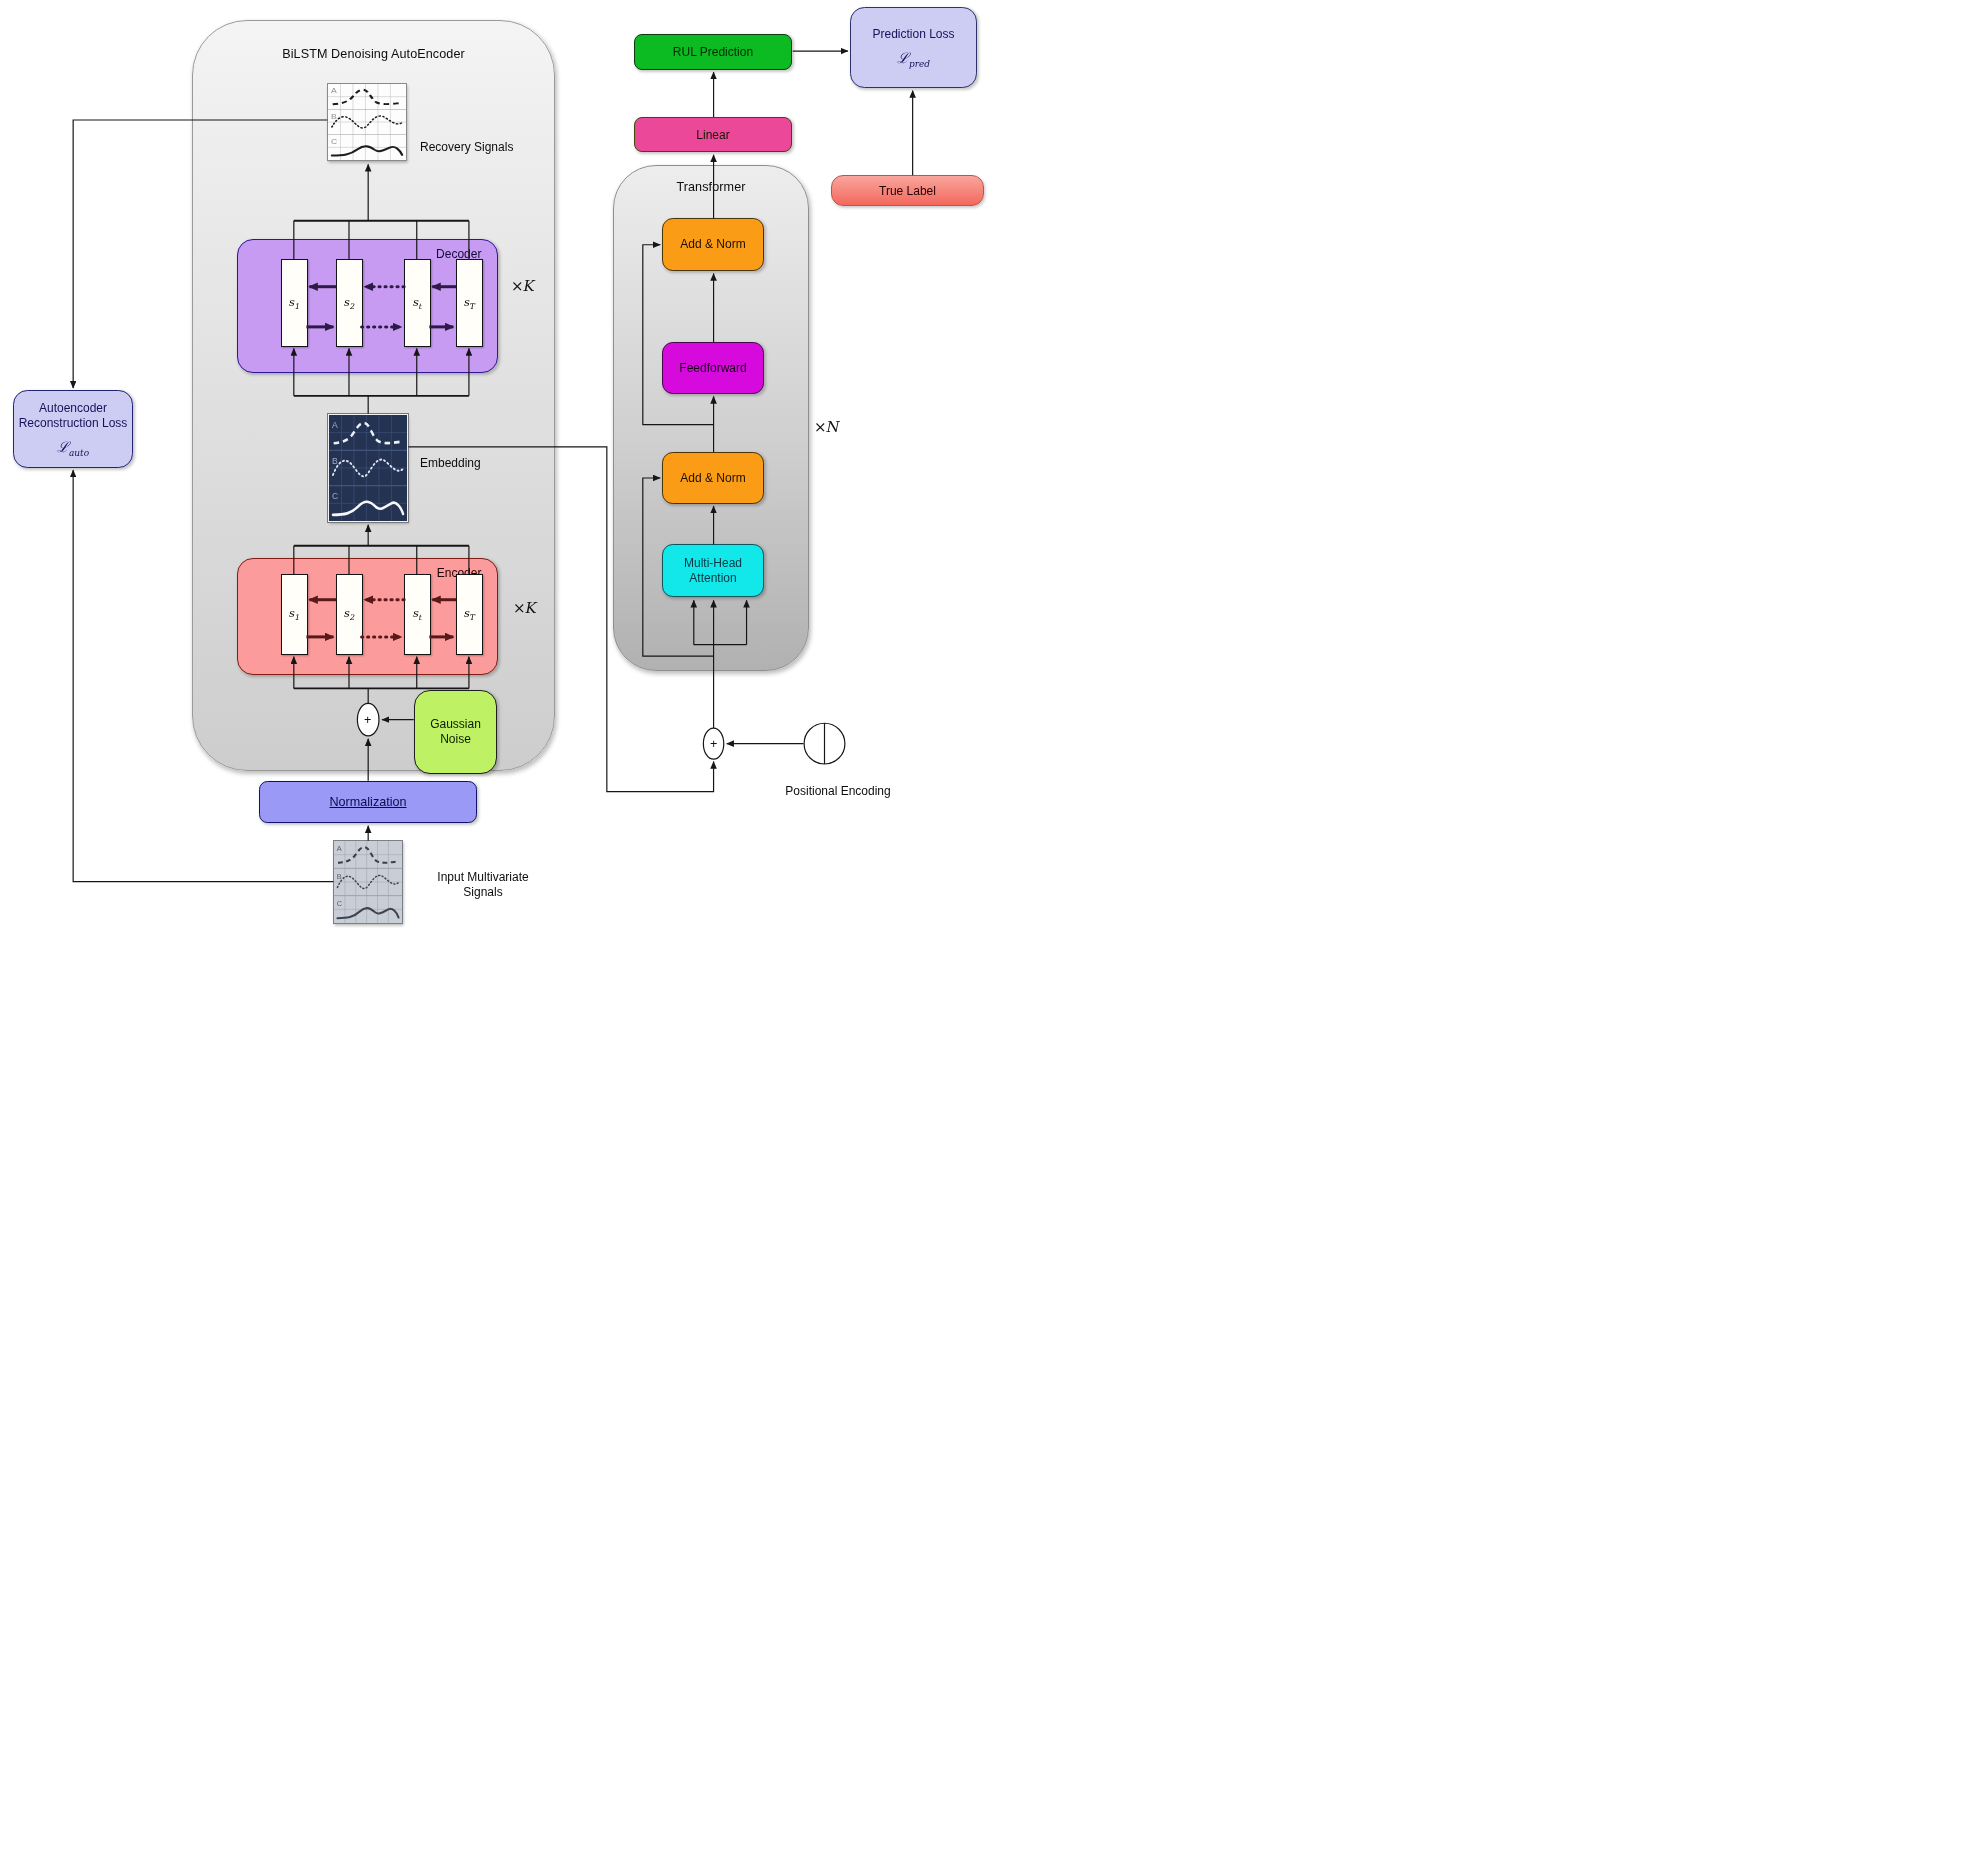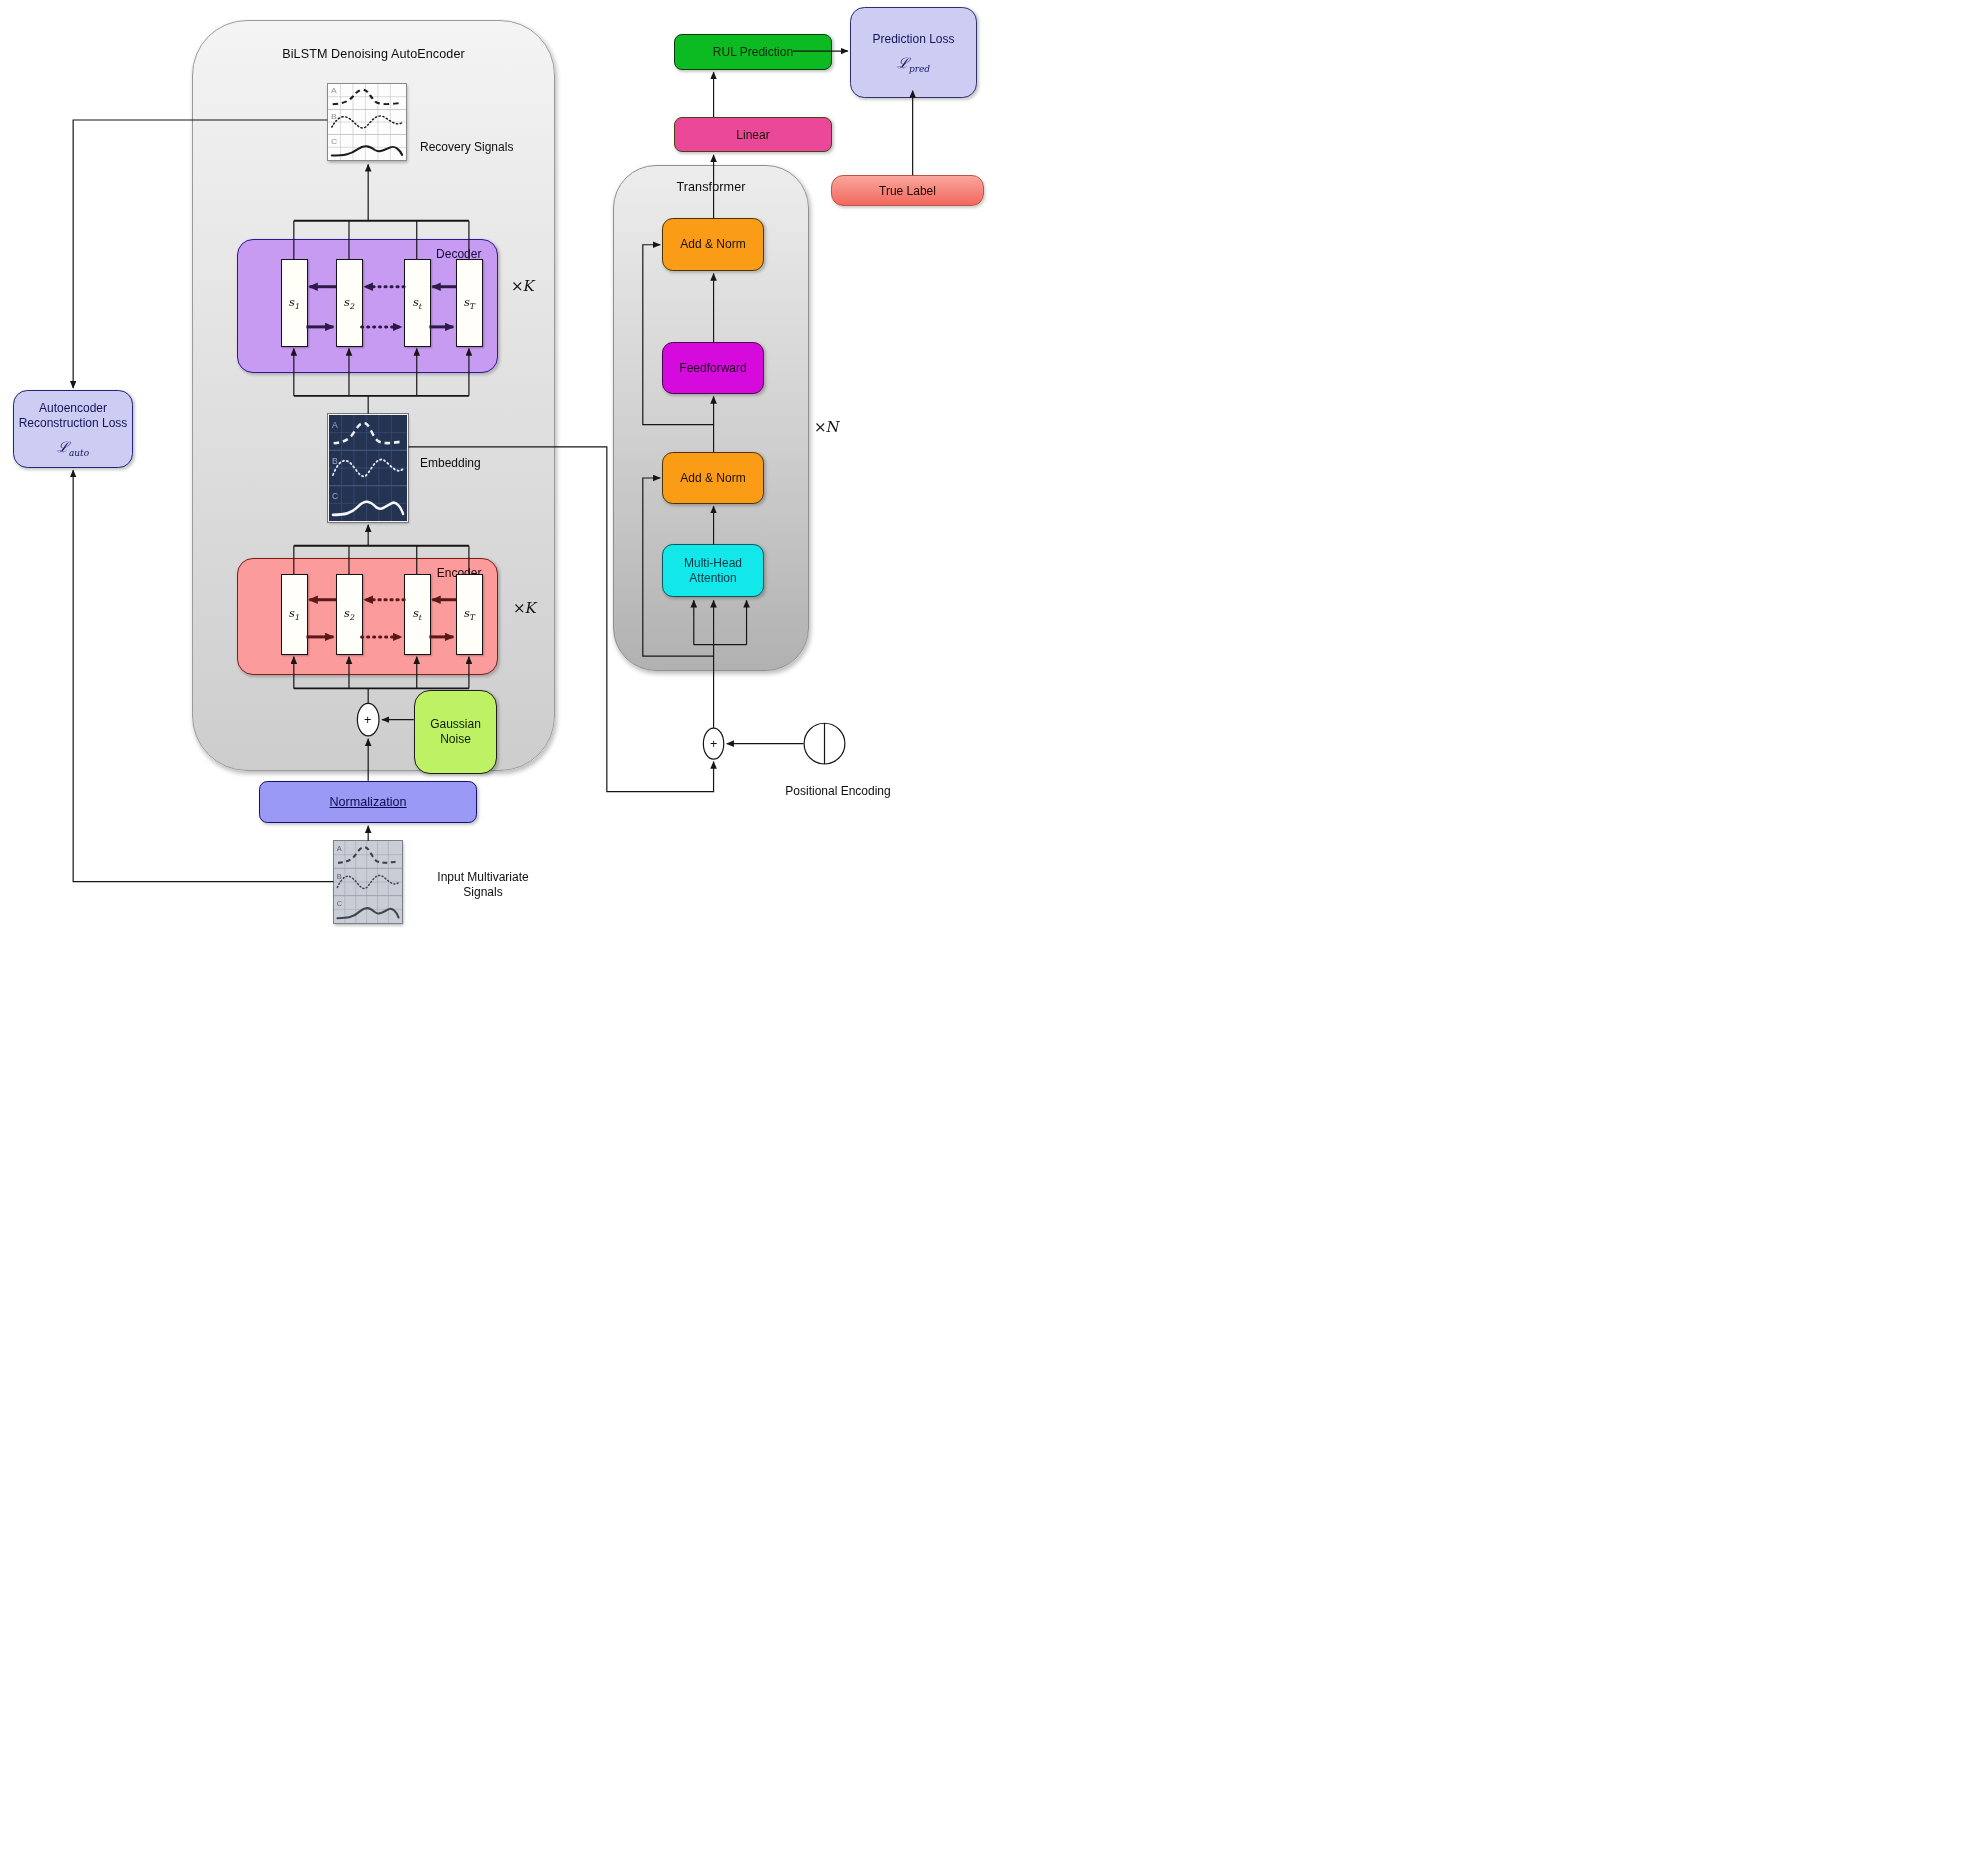--- a/index.html
+++ b/index.html
@@ -28,21 +28,21 @@
   .thumb{position:absolute;box-sizing:border-box;box-shadow:1.2px 1.8px 3px rgba(0,0,0,.3);}
   .thumb svg{display:block;width:100%;height:100%;}
   .loss-box{flex-direction:column;gap:6px;border-radius:14.4px;background:#cdcdf4;}
   .loss-title{font-size:12px;line-height:1.25;color:#13135a;}
   .loss-sym{font-family:"DejaVu Serif", serif;font-style:italic;font-size:14.4px;color:#13135a;}
   .loss-sym sub{font-size:9px;}
   .t-box{border-radius:10.8px;font-size:12px;line-height:1.2;}
   .addnorm{background:#fb9c16;border:1.2px solid #4a3405;color:#1c1002;}
   .ff{left:662px;top:342px;width:102px;height:52px;background:#d60add;border:1.2px solid #47054a;color:#1d041d;}
   .mha{left:662px;top:544px;width:102px;height:53px;background:#12e7e9;border:1.2px solid #0d545c;color:#073743;}
-  .head-box{border-radius:8px;font-size:12px;margin-left:40px;}
+  .head-box{border-radius:8px;font-size:12px;}
   .linear-box{left:634px;top:117px;width:158px;height:35px;background:#ec4899;border:1.2px solid #45450e;color:#161600;}
   .rul-box{left:634px;top:34px;width:158px;height:36px;background:#0cbb22;border:1.2px solid #0c3b10;color:#032906;}
   .truelabel-box{left:831px;top:175px;width:153px;height:31px;border-radius:12px;
        background:linear-gradient(180deg,#f9a69d 0%,#f3685d 100%);border:1.2px solid #bb5449;color:#1e0503;font-size:12px;}
   .plus-sign{position:absolute;font-size:12.6px;color:#111;display:flex;align-items:center;justify-content:center;
        width:21.6px;height:21.6px;}
   .two-line{line-height:1.25;}
   svg.overlay{position:absolute;left:0;top:0;width:993px;height:929px;pointer-events:none;}
 </style>
 </head>
@@ -189,21 +189,21 @@
 
   <div class="repeat-label" style="left:814px;top:418px;">×N</div>
 
   <div class="box head-box linear-box">
     <span>Linear</span>
     </div>
   <div class="box head-box rul-box">
     <span>RUL Prediction</span>
     </div>
 
-  <div class="box loss-box" style="left:850px;top:7.2px;width:127px;height:91px;border:1.5px solid #30306b;">
+  <div class="box loss-box" style="left:850px;top:7.2px;width:127px;height:81px;border:1.5px solid #30306b;">
     <div class="loss-title">Prediction Loss</div>
     <div class="loss-sym">
       <span>ℒ</span><sub>pred</sub>
     </div>
   </div>
   <div class="box truelabel-box">
     <span>True Label</span>
     </div>
 
   <div class="caption" style="left:763px;top:784px;width:150px;text-align:center;">Positional Encoding</div>

